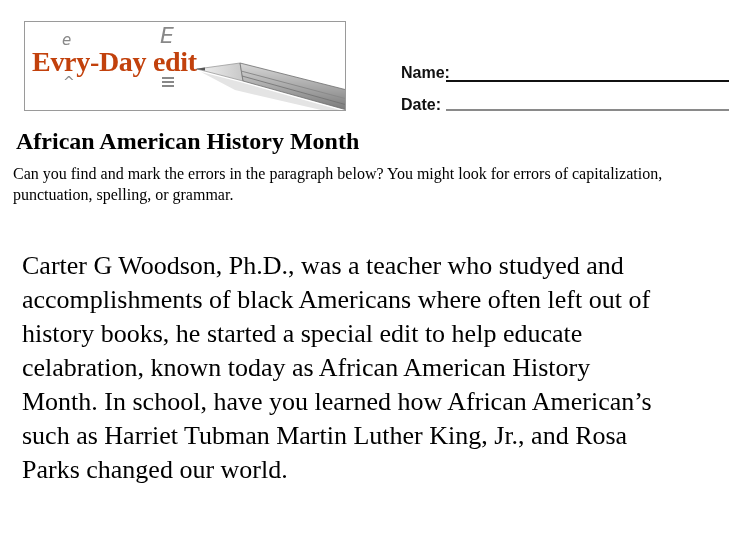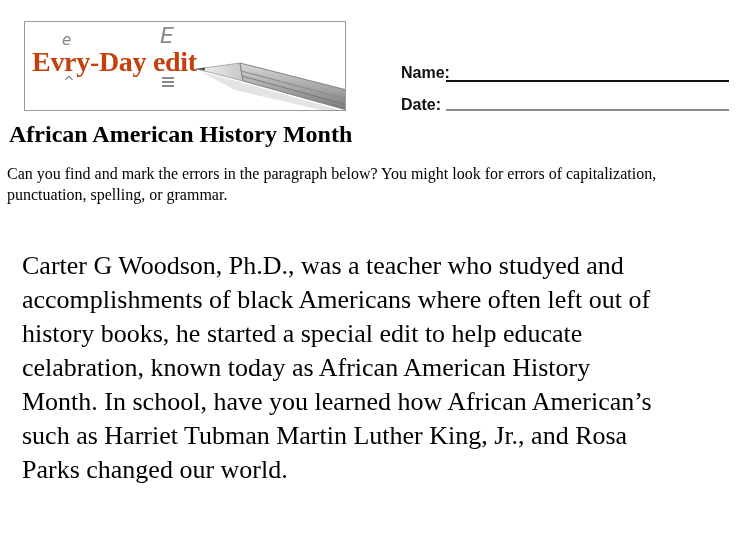--- a/index.html
+++ b/index.html
@@ -86,30 +86,30 @@
       color: #111;
     }
     .form-line {
       position: absolute;
       height: 0;
     }
     .title {
       position: absolute;
       left: 9px;
       top: 119px;
-      margin: 0;
+      margin: 7px;
       font-family: "Liberation Serif", serif;
       font-weight: bold;
       font-size: 24px;
       line-height: 30px;
       white-space: nowrap;
     }
     .instructions {
       position: absolute;
-      left: 7px;
+      left: 13px;
       top: 163px;
       width: 700px;
       margin: 0;
       font-family: "Liberation Serif", serif;
       font-size: 16px;
       line-height: 21px;
     }
     .paragraph-lines {
       position: absolute;
       left: 6px;

